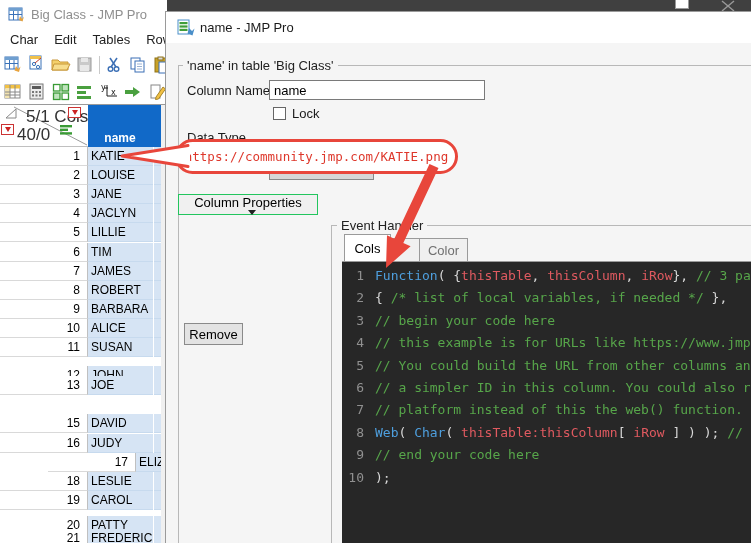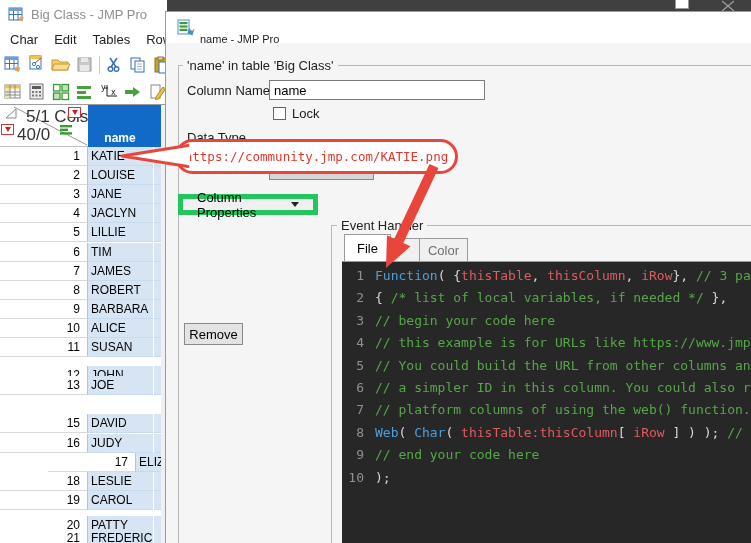--- a/index.html
+++ b/index.html
@@ -40,29 +40,29 @@
     font-size:12px; color:#000; text-align:right; padding-right:7px; line-height:18px; }
   .cell-name { position:absolute; left:88px; top:0; width:65px; height:100%; background:#D6E4F4;
     border-bottom:1px solid #c7daee; font-size:12px; color:#000; padding-left:3px; line-height:18px; overflow:hidden; }
   .cell-sliver { position:absolute; left:154px; top:0; width:7px; height:100%; background:#D6E4F4; border-bottom:1px solid #c7daee; }
   #win-strip { left:161px; top:105px; width:6px; height:438px; background:#f0f0f0; }
 
   
   #dialog { left:165px; top:11px; width:586px; height:532px; background:#f5f5f5;
     border-left:1px solid #9a9a9a; border-top:1px solid #9a9a9a; }
   .dlg-titlebar { left:0; top:0; width:586px; height:31px; background:#fff; }
-  .dlg-title { left:34px; top:21px; font-size:11px; color:#1a1a1a; white-space:nowrap; }
+  .dlg-title { left:34px; top:8px; font-size:13px; color:#1a1a1a; white-space:nowrap; }
   .grp { border-left:1px solid #b8b8b8; border-top:1px solid #b8b8b8; }
   .grp-label { background:#f5f5f5; padding:0 4px; font-size:13px; color:#222; white-space:nowrap; z-index:2; }
   .lbl { font-size:13px; color:#1a1a1a; white-space:nowrap; }
   .txt-input { border:1px solid #7a7a7a; background:#fff; font-size:13px; color:#000;
     font-family:"Liberation Sans", sans-serif; padding:0 4px; }
   .chk { width:13px; height:13px; border:1px solid #666; background:#fff; }
-  .menu-btn { background:#f0f0f0; border:5px solid #22c55e; font-size:13px; color:#000;
-    display:flex; align-items:center; padding:0 14px; }
+  .menu-btn { background:#f0f0f0; border:1px solid #22c55e; font-size:13px; color:#000;
+    display:flex; align-items:center; padding:0 6px;flex-direction:column; }
   .menu-btn .caret { margin-left:7px; width:0; height:0; border-left:4px solid transparent; border-right:4px solid transparent; border-top:5px solid #222; }
   .listbox { background:#fff; border:1px solid #7a7a7a; overflow:hidden; }
   .list-item { height:16px; line-height:16px; font-size:12.5px; color:#000; padding-left:4px; }
   .list-item.selected { background:#0078D7; color:#fff; }
   .push-btn { background:#e3e3e3; border:1px solid #8a8a8a; font-size:13px; color:#000;
     display:flex; align-items:center; justify-content:center; }
   .hidden-combo { background:#d6d6d6; border:1px solid #888; }
 
   
   .tab { font-size:13px; display:flex; align-items:center; justify-content:center; }
@@ -396,33 +396,33 @@
 
 
     <div class="abs push-btn" style="left:18px; top:311px; width:59px; height:22px;">
       <span>Remove</span>
     </div>
 
     <div class="abs grp" style="left:165px; top:213px; width:421px; height:319px;"></div>
     <span class="abs grp-label" style="left:171px; top:206px;">Event Handler</span>
 
     <div id="tabs-host">
-        <div class="abs tab" id="tab-click" style="left: 178px; top: 222px; width: 47px; height: 27px;">File</div>
+        <div class="abs tab" id="tab-click" style="left: 178px; top: 222px; width: 47px; height: 27px;">Cols</div>
         <div class="abs tab tab-inactive" style="left: 225px; top: 226px; width: 29px; height: 23px;"></div>
         <div class="abs tab tab-inactive" style="left: 254px; top: 226px; width: 48px; height: 23px;">Color</div>
       </div>
 
     <div id="code-panel" class="abs" style="left:176px; top:249px; width:410px; height:283px; padding:3px 0 0 4px;">
         <div class="code-line"><span class="ln">1</span><span class="kw">Function</span><span class="pln">( {</span><span class="param">thisTable</span><span class="pln">, </span><span class="param">thisColumn</span><span class="pln">, </span><span class="param">iRow</span><span class="pln">}, </span><span class="cmt">// 3 parame</span></div>
         <div class="code-line"><span class="ln">2</span><span class="pln">{ </span><span class="cmt">/* list of local variables, if needed */</span><span class="pln"> },</span></div>
         <div class="code-line"><span class="ln">3</span><span class="cmt">// begin your code here</span></div>
         <div class="code-line"><span class="ln">4</span><span class="cmt">// this example is for URLs like https://www.jmp.com</span></div>
         <div class="code-line"><span class="ln">5</span><span class="cmt">// You could build the URL from other columns and sh</span></div>
         <div class="code-line"><span class="ln">6</span><span class="cmt">// a simpler ID in this column. You could also run a</span></div>
-        <div class="code-line"><span class="ln">7</span><span class="cmt">// platform columns of using the web() function.</span></div>
+        <div class="code-line"><span class="ln">7</span><span class="cmt">// platform instead of this the web() function.</span></div>
         <div class="code-line"><span class="ln">8</span><span class="kw">Web</span><span class="pln">( </span><span class="kw">Char</span><span class="pln">( </span><span class="param">thisTable:thisColumn</span><span class="pln">[ </span><span class="param">iRow</span><span class="pln"> ] ) ); </span><span class="cmt">// open</span></div>
         <div class="code-line"><span class="ln">9</span><span class="cmt">// end your code here</span></div>
         <div class="code-line"><span class="ln">10</span><span class="pln">);</span></div>
       </div>
   </div>
 
   <div id="callout-bubble" class="abs">
     <span>https://community.jmp.com/KATIE.png</span>
   </div>
   <svg id="overlay-svg" class="abs" width="751" height="543">

